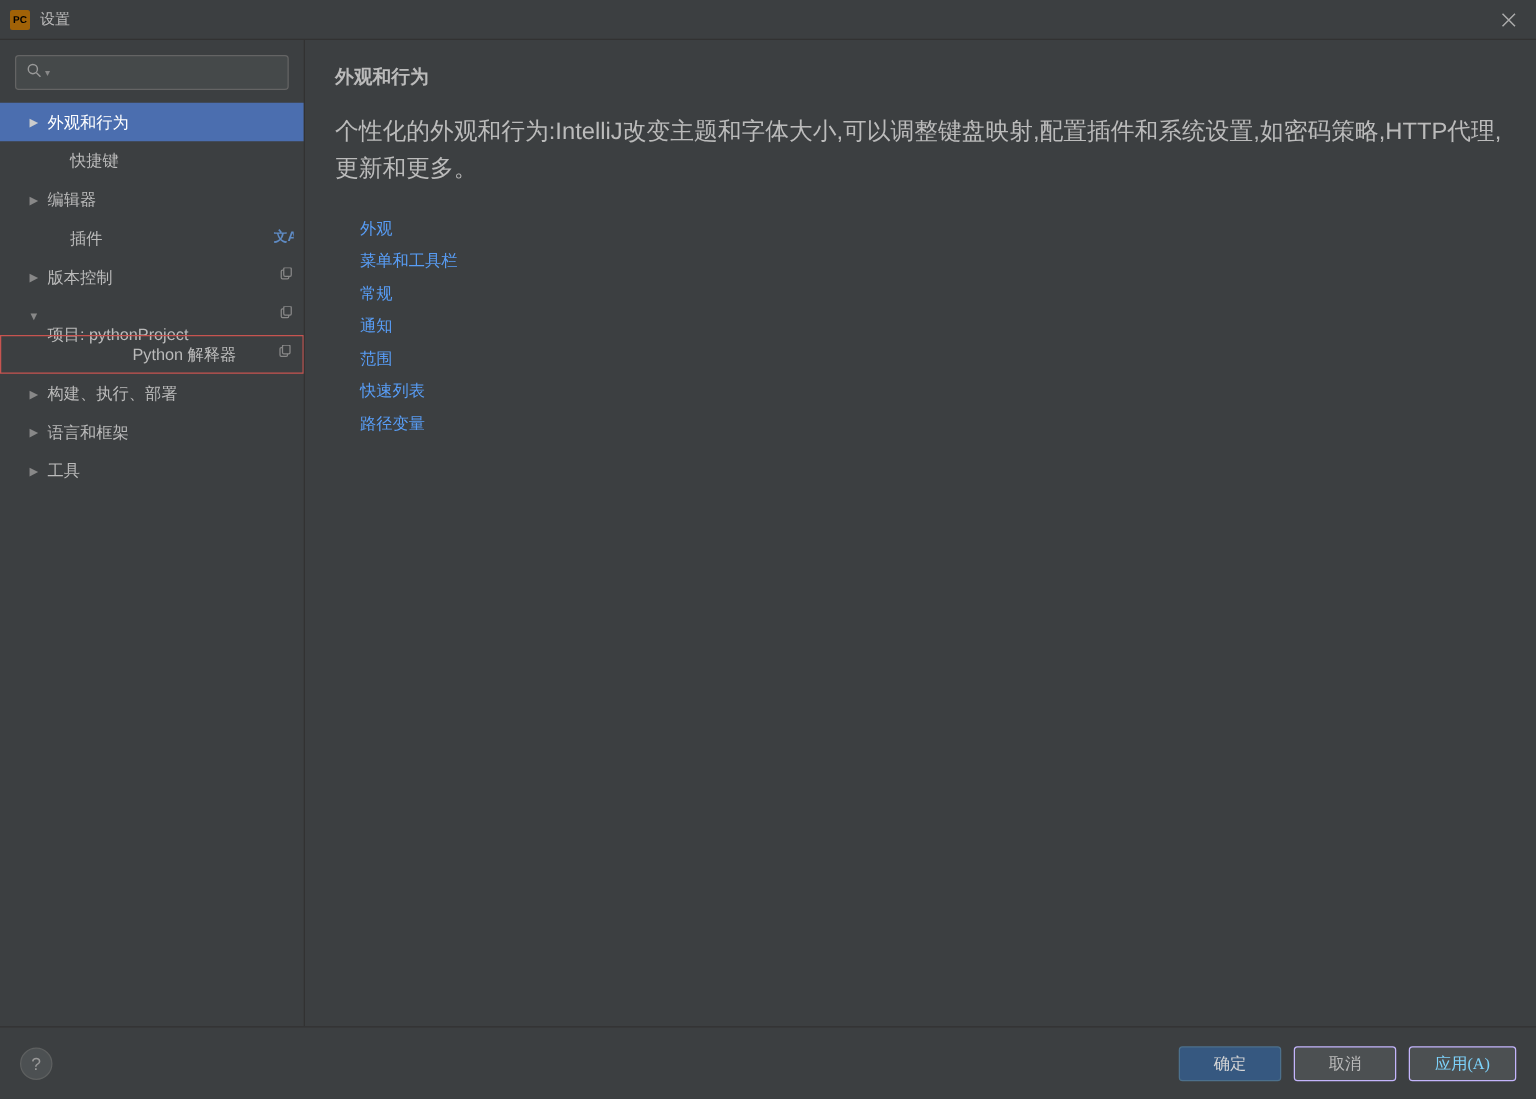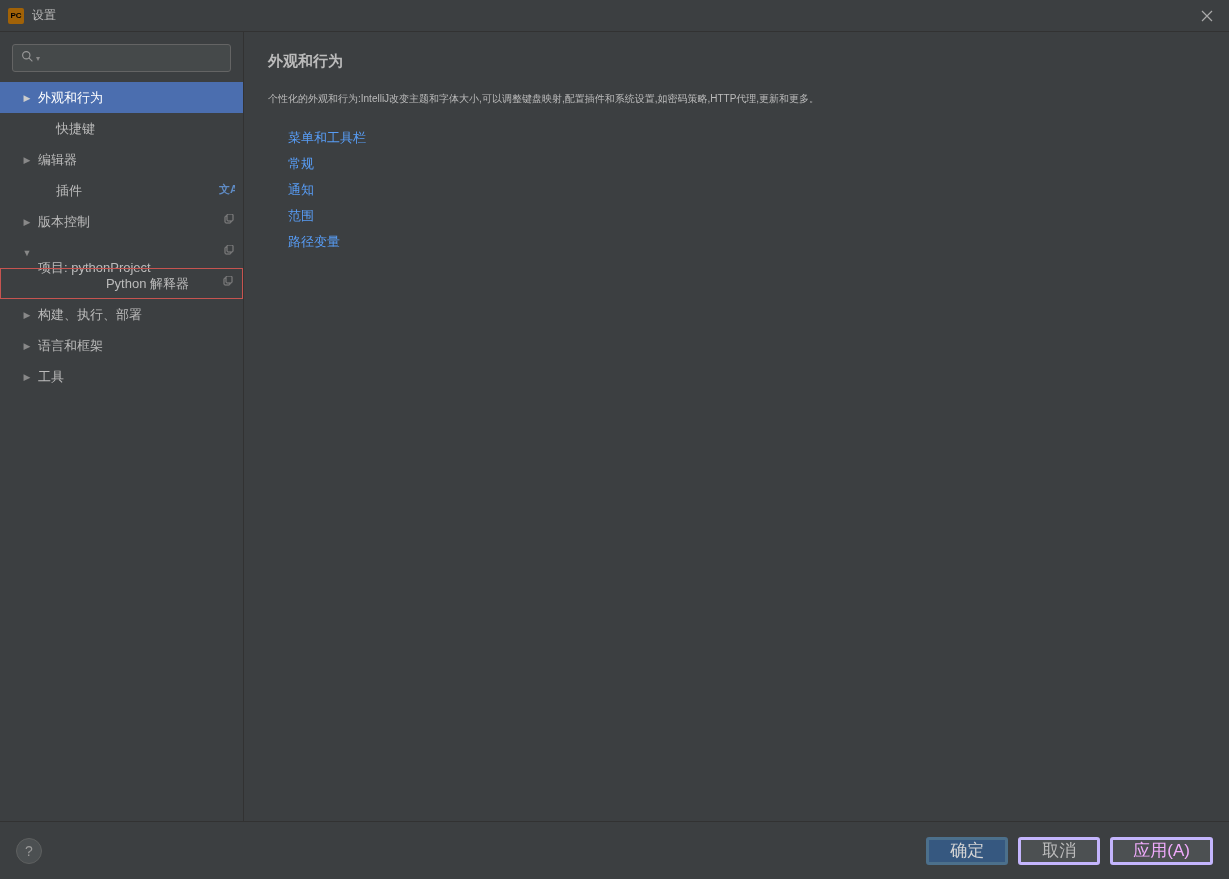--- a/index.html
+++ b/index.html
@@ -151,21 +151,21 @@
       background: #3c3f41;
       overflow-y: auto;
     }
     .content-title {
       font-size: 15px;
       color: #bbbbbb;
       margin-bottom: 20px;
       font-weight: bold;
     }
     .content-desc {
-      font-size: 10px;
+      font-size: 19px;
       color: #bbbbbb;
       margin-bottom: 18px;
       line-height: 1.6;
     }
     .link-list {
       padding-left: 20px;
     }
     .link-item {
       display: block;
       color: #589df6;
@@ -196,37 +196,38 @@
       cursor: pointer;
     }
     .footer-spacer {
       flex: 1;
     }
     .btn {
       height: 28px;
       padding: 0 20px;
       margin-left: 10px;
       background: #4c5052;
-      border: 3px solid #c4b5fd;
+      border: 1px solid #c4b5fd;
       color: #bbbbbb;
       border-radius: 3px;
-      font-size: 17px;
+      font-size: 13px;
       cursor: pointer;
       display: flex;
       align-items: center;
       min-width: 82px;
       justify-content: center;
+      font-family: Liberation Serif, serif;
     }
     .btn.primary {
       background: #365880;
       border-color: #4c708c;
       color: #d5d5d5;
     }
     .btn.disabled {
-      color: #f0abfc;
+      color: #7dd3fc;
       cursor: default;
     }
   </style>
 </head>
 <body>
 
 <div class="title-bar">
   <div class="app-icon">PC</div>
   <div class="title-text">设置</div>
   <div class="close-btn">
@@ -304,24 +305,26 @@
           <span class="chevron">▶</span>
           <span class="tree-label">工具</span>
         </div>
       </div>
   </div>
 
   <div class="content">
     <div class="content-title">外观和行为</div>
     <div class="content-desc">个性化的外观和行为:IntelliJ改变主题和字体大小,可以调整键盘映射,配置插件和系统设置,如密码策略,HTTP代理,更新和更多。</div>
     <div class="link-list" id="link-list">
+        <a class="link-item">外观</a>
         <a class="link-item">菜单和工具栏</a>
         <a class="link-item">常规</a>
         <a class="link-item">通知</a>
         <a class="link-item">范围</a>
+        <a class="link-item">快速列表</a>
         <a class="link-item">路径变量</a>
       </div>
   </div>
 </div>
 
 <div class="footer">
   <div class="help-btn">?</div>
   <div class="footer-spacer"></div>
   <div class="btn primary">确定</div>
   <div class="btn">取消</div>

